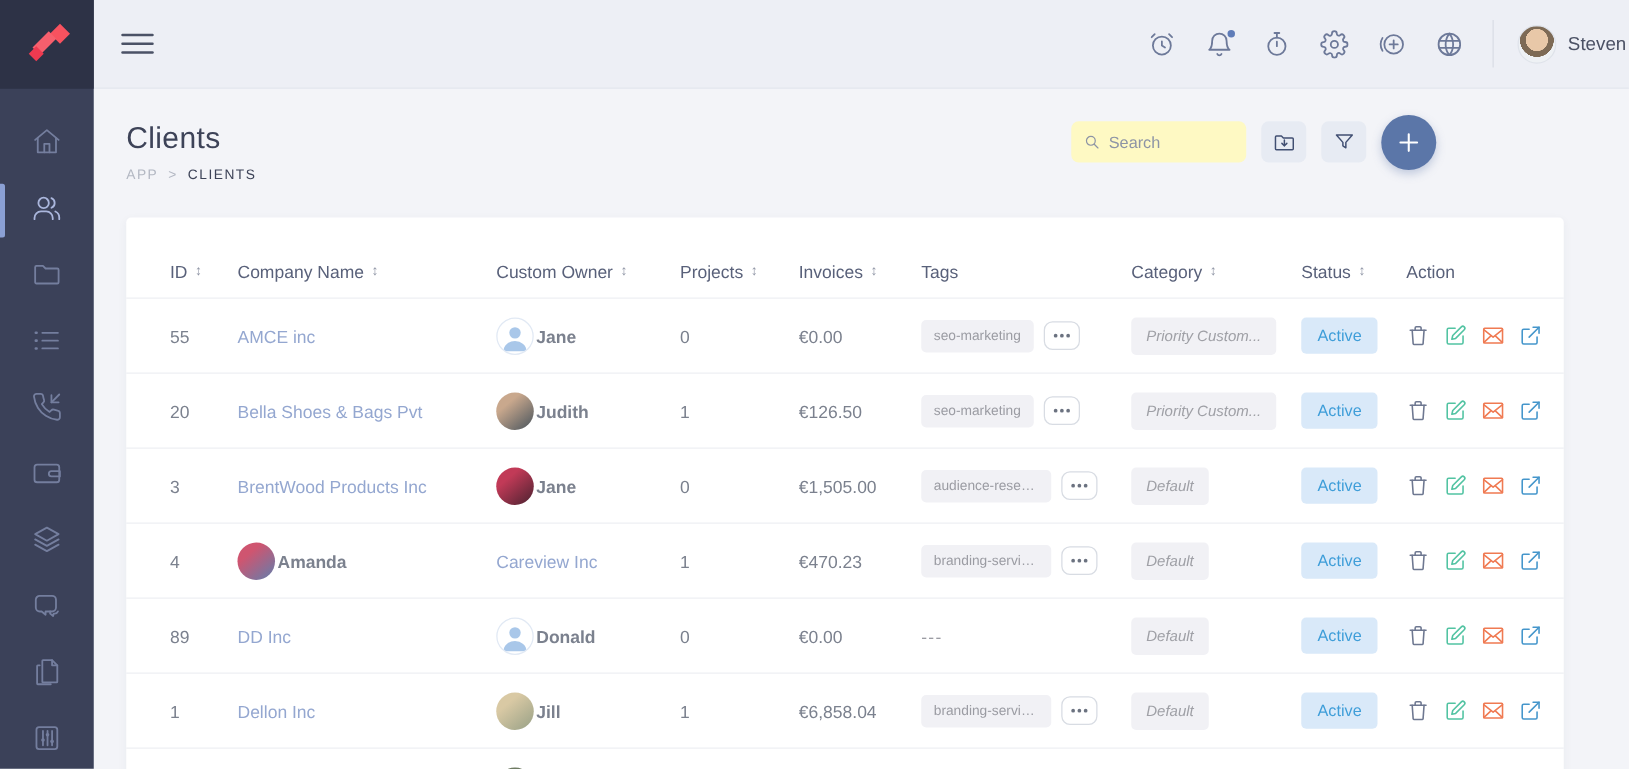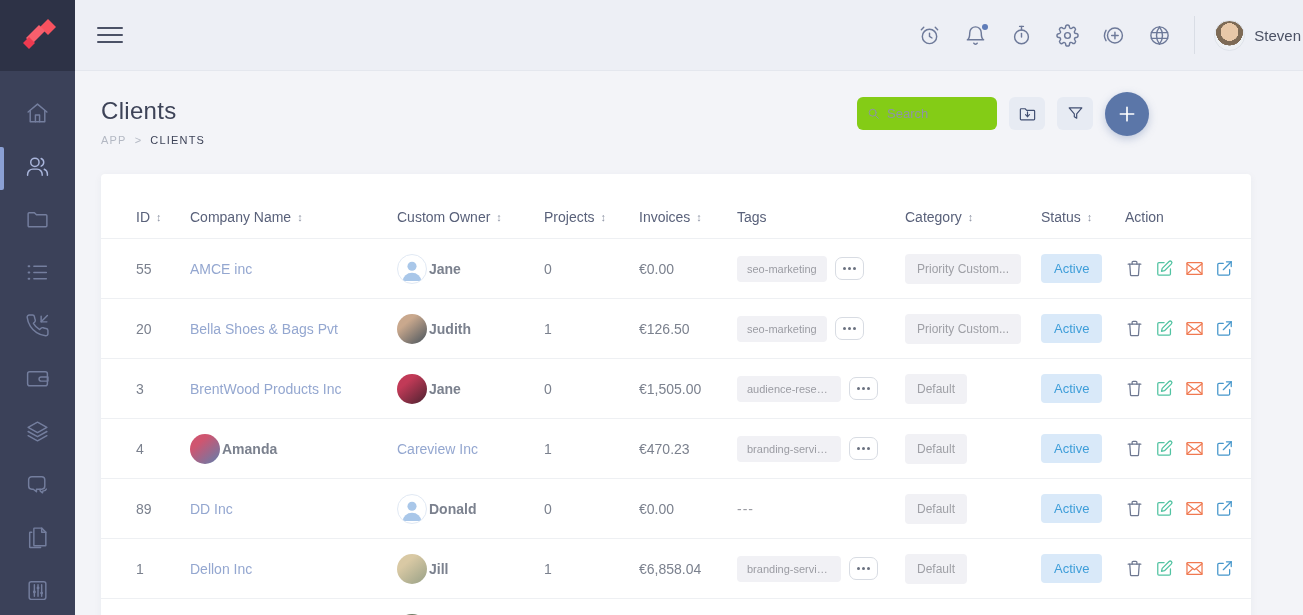--- a/index.html
+++ b/index.html
@@ -26,21 +26,21 @@
   .user-avatar { width:31px; height:31px; border-radius:50%; background:radial-gradient(circle at 50% 38%, #e8c8a8 0 38%, #7d6a55 39% 58%, #eef1f4 59%); border:1px solid #dfe3ea; }
   .user-name { font-size:15px; color:#4b5164; }
 
   
   .content { position:absolute; left:75px; top:71px; width:1100px; height:544px; }
   .page-head { display:flex; justify-content:space-between; padding:26px 26px 0 26px; }
   .page-title { font-size:24px; color:#3d4358; font-weight:500; letter-spacing:.3px; }
   .breadcrumb { margin-top:9px; font-size:11px; letter-spacing:1.2px; color:#b3b8c3; display:flex; gap:8px; align-items:center;justify-content:center; }
   .breadcrumb .current { color:#3d4358; font-weight:500; }
   .toolbar { display:flex; align-items:flex-start; gap:12px; }
-  .search-box { width:140px; height:33px; background:#84cc16; border-radius:6px; display:flex; align-items:center; padding:0 10px; gap:7px; }
+  .search-box { width:140px; height:33px; background:#fef9c3; border-radius:6px; display:flex; align-items:center; padding:0 10px; gap:7px; }
   .search-box svg { width:15px; height:15px; stroke:#8d94a5; fill:none; stroke-width:1.8; stroke-linecap:round; }
   .search-box input { border:none; outline:none; background:transparent; width:100px; font-size:13px; color:#5a6070; font-family:inherit; }
   .search-box input::placeholder { color:#8d94a5; }
   .tool-btn { width:36px; height:33px; background:#e7ebf3; border:none; border-radius:6px; display:flex; align-items:center; justify-content:center; cursor:pointer; }
   .tool-btn svg { width:19px; height:19px; stroke:#414f72; fill:none; stroke-width:1.5; stroke-linecap:round; stroke-linejoin:round; }
   .add-btn { width:44px; height:44px; margin-top:-5px; border-radius:50%; border:none; background:#5b76a8; color:#fff; display:flex; align-items:center; justify-content:center; cursor:pointer; box-shadow:0 3px 8px rgba(91,118,168,.35); }
   .add-btn svg { width:20px; height:20px; stroke:#fff; stroke-width:2; fill:none; stroke-linecap:round; }
 
   
   .card { margin:28px 52px 0 26px; width:1150px; background:#fff; border-radius:4px; box-shadow:0 2px 8px rgba(40,50,80,.05); padding-top:2px; }
@@ -52,21 +52,21 @@
   .cell { display:flex; align-items:center; min-width:0; }
   .company { color:#94a7d0; cursor:pointer; }
   .owner { gap:2px;font-weight:bold; }
   .avatar { width:30px; height:30px; border-radius:50%; flex:0 0 30px; }
   .avatar.icon-av { background:#fff; border:1px solid #e1e9f4; display:flex; align-items:center; justify-content:center; overflow:hidden; }
   .avatar.icon-av svg { width:26px; height:26px; fill:#a9c7e9; }
   .tag { background:#f1f1f5; color:#9b9ca3; font-size:11px; padding:7px 10px; border-radius:4px; white-space:nowrap; overflow:hidden; text-overflow:ellipsis; max-width:104px; }
   .more-btn { margin-left:8px; width:29px; height:23px; background:#fff; border:1px solid #d8dce3; border-radius:7px; display:inline-flex; align-items:center; justify-content:center; gap:2px; cursor:pointer; }
   .more-btn i { width:3px; height:3px; border-radius:50%; background:#6b7280; }
   .no-tags { color:#9b9ca3; letter-spacing:1px; }
-  .cat-pill { background:#f1f1f5; color:#9fa0a6; font-size:12px; padding:8px 12px; border-radius:4px; white-space:nowrap; overflow:hidden; text-overflow:ellipsis; max-width:120px; }
+  .cat-pill { background:#f1f1f5; color:#9fa0a6; font-size:12px; padding:8px 12px; border-radius:4px; white-space:nowrap; overflow:hidden; text-overflow:ellipsis; max-width:120px;font-style:italic; }
   .status-badge { font-size:13px; font-weight:500; padding:7px 13px; border-radius:4px; cursor:default; }
   .actions { gap:11px; }
   .act { width:19px; height:19px; cursor:pointer; }
   .act svg { width:19px; height:19px; stroke:currentColor; fill:none; stroke-width:1.6; stroke-linecap:round; stroke-linejoin:round; }
   .partial-row { height:60px; border-top:1px solid #eef0f3; }
 </style>
 </head>
 <body>
 
 <aside class="sidebar">

